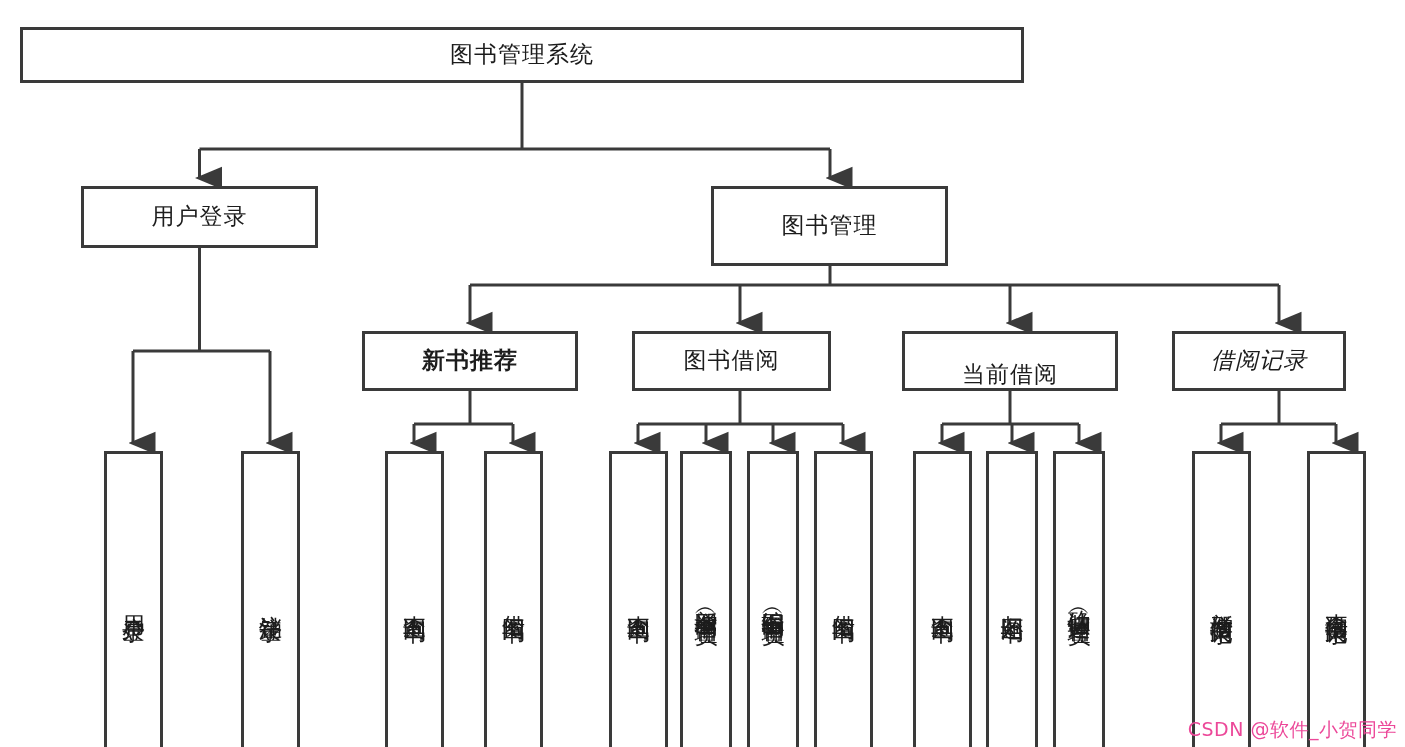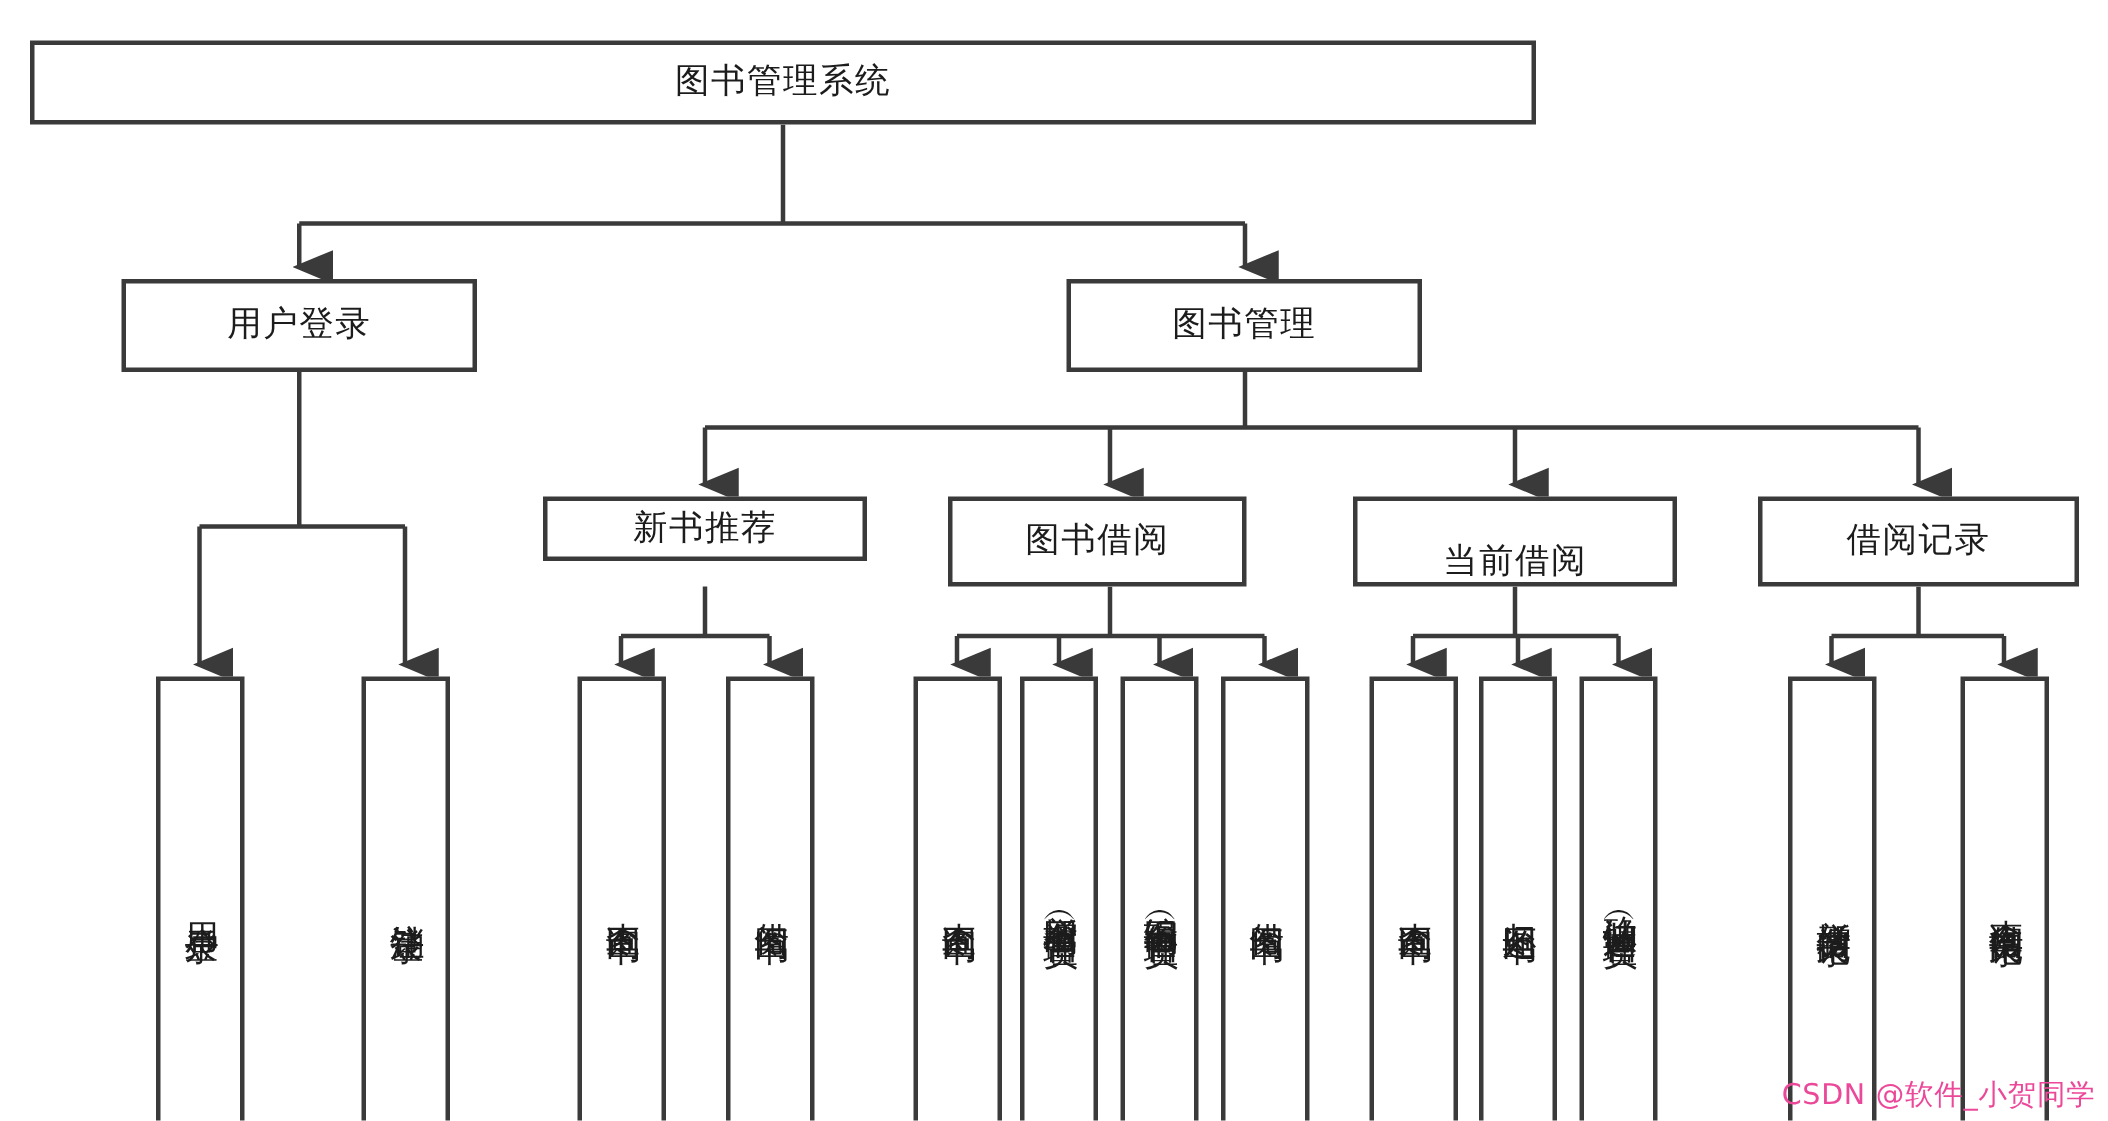--- a/index.html
+++ b/index.html
@@ -110,34 +110,34 @@
     </g>
   </svg>
 
   <div class="node h" style="left: 20px; top: 11px; width: 1004px; height: 56px;">
     <span class="lbl">图书管理系统</span>
   </div>
 
   <div class="node h" style="left: 81px; top: 170px; width: 237px; height: 62px;">
     <span class="lbl">用户登录</span>
   </div>
-  <div class="node h" style="left: 711px; top: 170px; width: 237px; height: 62px;">
+  <div class="node h" style="left: 711px; top: 170px; width: 237px; height: 80px;">
     <span class="lbl">图书管理</span>
   </div>
 
-  <div class="node h" style="left: 362px; top: 315px; width: 216px; height: 43px;">
+  <div class="node h" style="left: 362px; top: 315px; width: 216px; height: 60px; font-weight: bold;">
     <span class="lbl">新书推荐</span>
   </div>
   <div class="node h" style="left: 632px; top: 315px; width: 199px; height: 60px;">
     <span class="lbl">图书借阅</span>
   </div>
   <div class="node h" style="left: 902px; top: 315px; width: 216px; height: 60px; align-items: flex-end;">
     <span class="lbl">当前借阅</span>
   </div>
-  <div class="node h" style="left: 1172px; top: 315px; width: 214px; height: 60px;">
+  <div class="node h" style="left: 1172px; top: 315px; width: 174px; height: 60px; font-style: italic;">
     <span class="lbl">借阅记录</span>
   </div>
 
   <div class="node v" style="left: 104px; top: 435px; width: 59px; height: 300px;">
     <span class="lbl">用户登录</span>
   </div>
   <div class="node v" style="left: 241px; top: 435px; width: 59px; height: 300px;">
     <span class="lbl">注销登录</span>
   </div>
   <div class="node v" style="left: 385px; top: 435px; width: 59px; height: 300px;">

